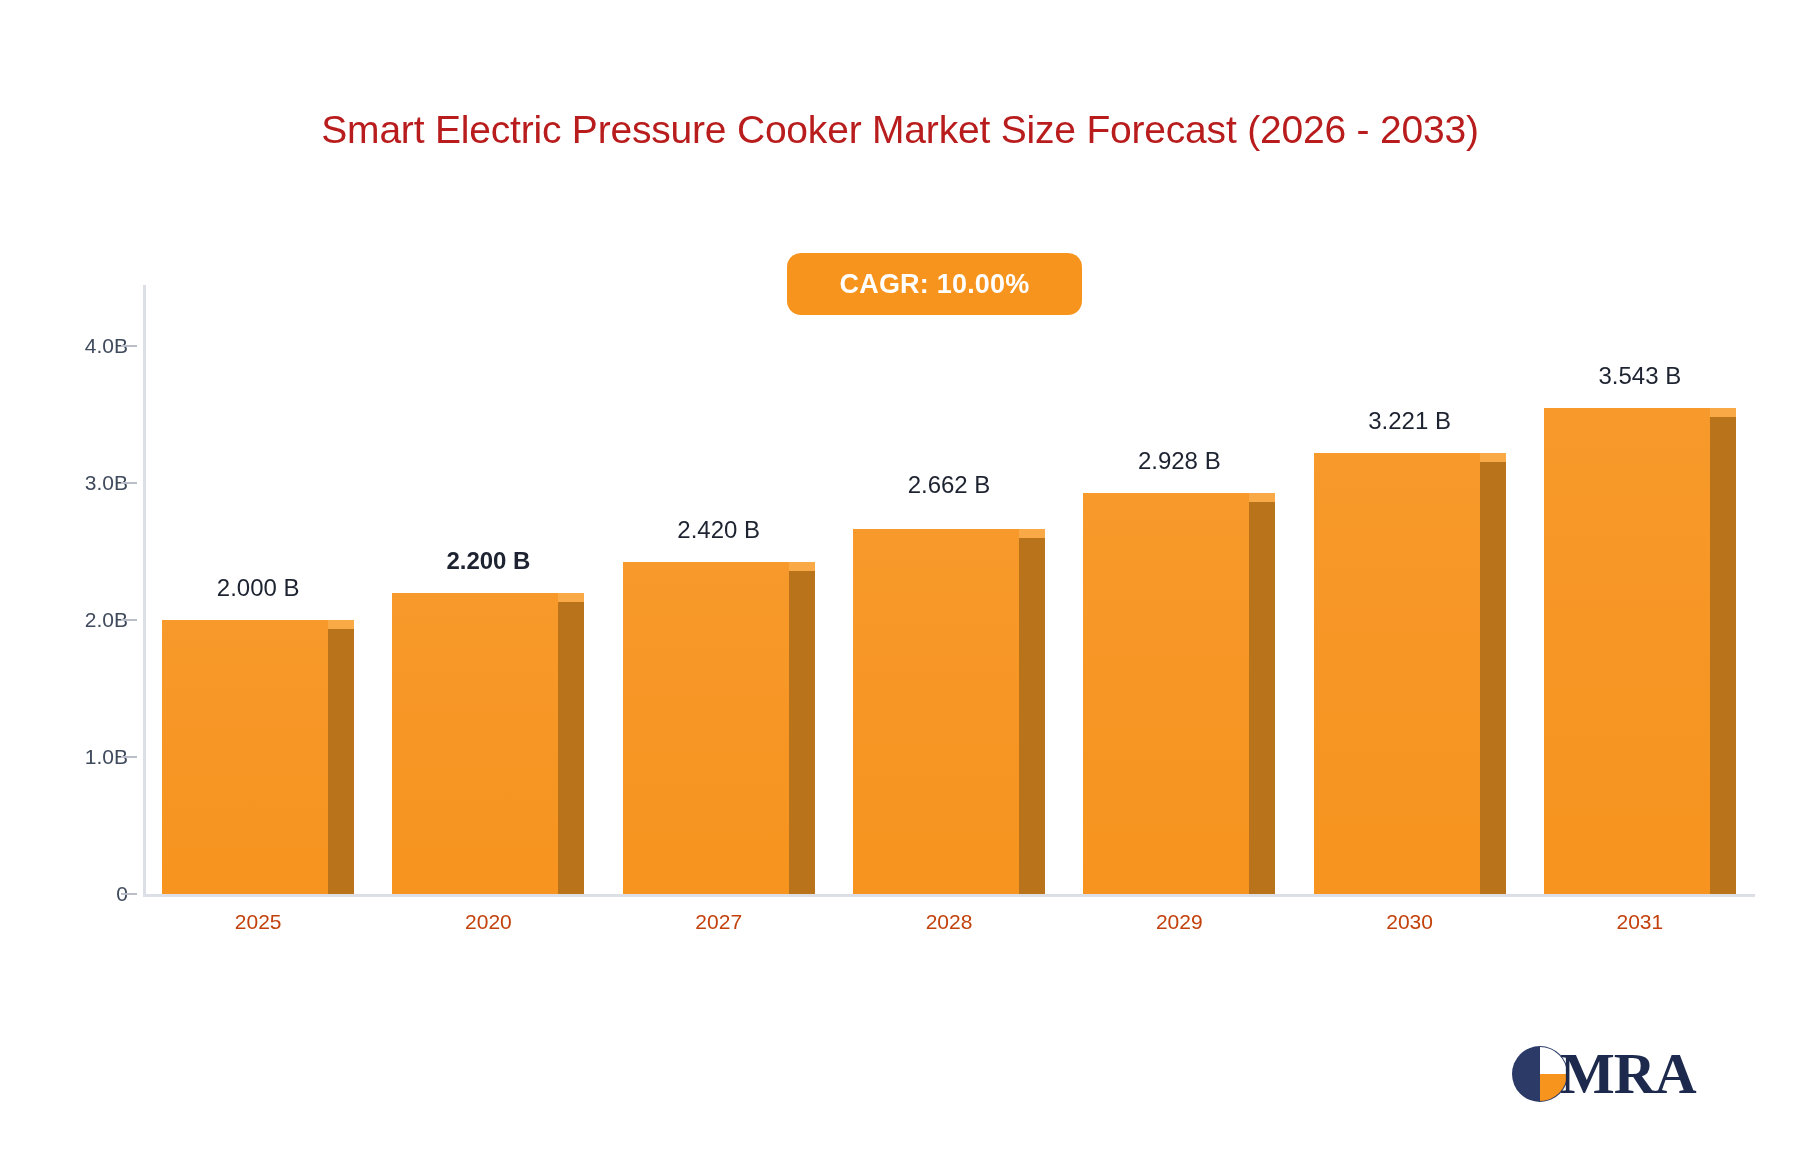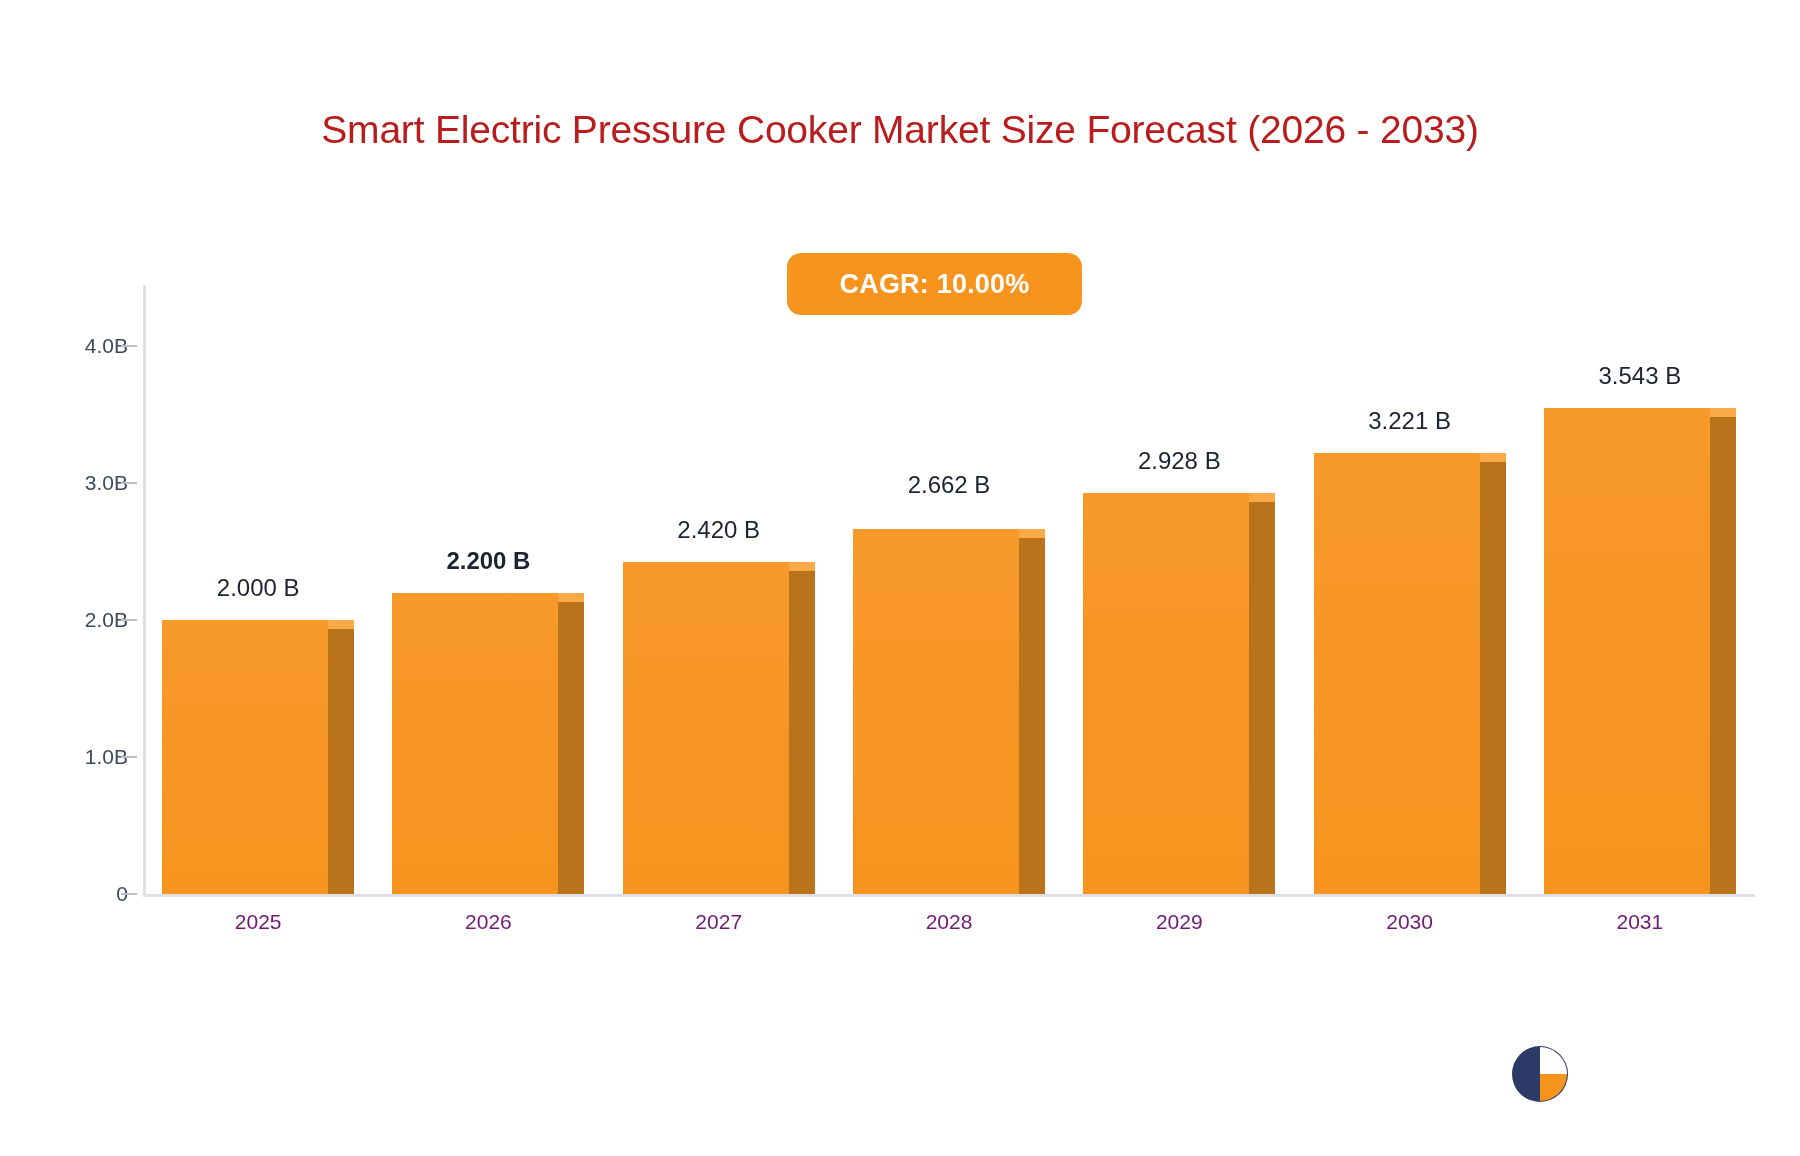--- a/index.html
+++ b/index.html
@@ -125,21 +125,21 @@
     color: #1d2330;
     white-space: nowrap;
   }
 
   .x-label {
     position: absolute;
     top: 625px;
     width: 220px;
     text-align: center;
     font-size: 21px;
-    color: #701a75;
+    color: #c2410c;
   }
 
   
   #logo {
     position: absolute;
     left: 1512px;
     top: 1040px;
     width: 200px;
     height: 70px;
   }
@@ -227,33 +227,34 @@
         <div class="bar-label" style="left: 1136.57px; top: 121.577px;">3.221 B</div>
         <div class="bar-group" style="left: 1400.86px; width: 166px; height: 485.552px;">
           <div class="bar-side" style="left: 166px; height: 476.552px;"></div>
           <div class="bar-top" style="left: 166px; width: 26px; bottom: 476.552px;"></div>
           <div class="bar-front" style="height: 485.552px;"></div>
         </div>
         <div class="bar-label" style="left: 1366.86px; top: 77.448px;">3.543 B</div>
       </div>
     <div id="xlabels">
         <div class="x-label" style="left: 5.14286px;">2025</div>
-        <div class="x-label" style="left: 235.429px;">2026</div>
+        <div class="x-label" style="left: 235.429px;">2020</div>
         <div class="x-label" style="left: 465.714px;">2027</div>
         <div class="x-label" style="left: 696px;">2028</div>
         <div class="x-label" style="left: 926.286px;">2029</div>
         <div class="x-label" style="left: 1156.57px;">2030</div>
         <div class="x-label" style="left: 1386.86px;">2031</div>
       </div>
   </div>
 
   <div id="logo">
     <div id="logo-mark">
       <svg width="56" height="56" viewBox="0 0 56 56" aria-hidden="true">
         <circle cx="28" cy="28" r="27" fill="#2b3a67"></circle>
         <path d="M28 28 L28 1 A27 27 0 0 1 55 28 Z" fill="#ffffff"></path>
         <path d="M28 28 L55 28 A27 27 0 0 1 28 55 Z" fill="#f6941e"></path>
         <path d="M28 28 L28 55 A27 27 0 0 1 6 15 Z" fill="#2b3a67"></path>
       </svg>
     </div>
+    <div id="logo-text">MRA</div>
   </div>
 
 </div>
 
 </body></html>

